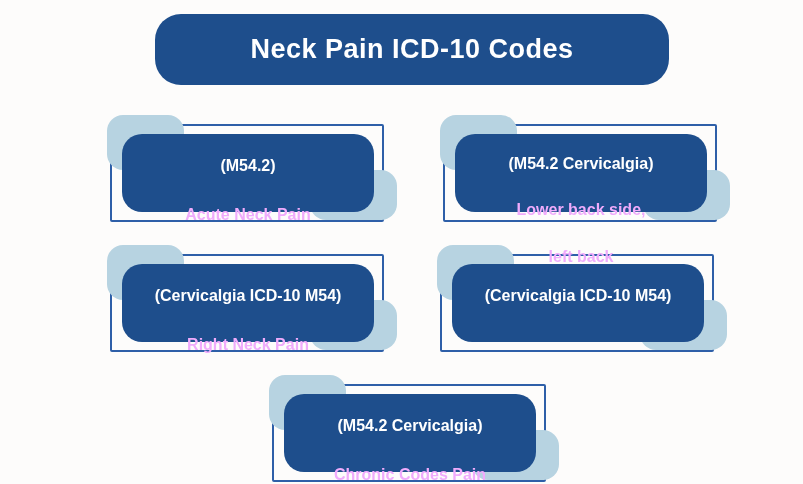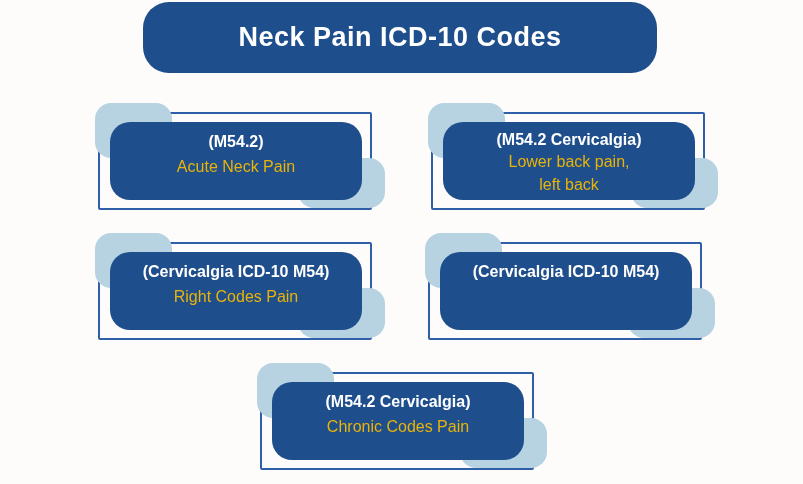--- a/index.html
+++ b/index.html
@@ -2,21 +2,21 @@
 <html style="--dark: #1e4e8c; --light: #b7d3e1; --outline: #2e5fa8; --bg: #fdfcfb; --text: #ffffff;"><head>
 <meta charset="utf-8">
 <style>
   :root{
     --dark:#1e4e8c;
     --light:#b7d3e1;
     --outline:#2e5fa8;
     --bg:#fdfcfb;
     --text:#ffffff;
   }
-  *{margin:0;padding:0;box-sizing:border-box;}
+  *{margin:0;padding:12px;box-sizing:border-box;}
   html,body{width:803px;height:484px;}
   body{
     position:relative;
     background:var(--bg);
     font-family:"Liberation Sans", sans-serif;
     overflow:hidden;
   }
   .banner{
     position:absolute;
     left:143px; top:2px;
@@ -68,23 +68,23 @@
     gap:6px;
     text-align:center;
   }
   .card .code{
     color:var(--text);
     font-size:16px;
     font-weight:700;
     line-height:19px;
   }
   .card .desc{
-    color:#eab308;
+    color:#f0abfc;
     font-size:16px;
-    font-weight:400;
+    font-weight:700;
     line-height:20px;
   }
   .card.three-lines{gap:3px;padding-top:8px;}
   .card.three-lines .desc{line-height:20px;}
 </style>
 </head>
 <body>
 
 <div class="banner">
   <div class="title">Neck Pain ICD-10 Codes</div>
@@ -99,32 +99,32 @@
     <div class="desc">Acute Neck Pain</div>
   </div>
 </div>
 
 <div class="group g2">
   <div class="outline"></div>
   <div class="blob tl"></div>
   <div class="blob br"></div>
   <div class="card three-lines">
     <div class="code">(M54.2 Cervicalgia)</div>
-    <div class="desc">Lower back pain,</div>
+    <div class="desc">Lower back side,</div>
     <div class="desc">left back</div>
   </div>
 </div>
 
 <div class="group g3">
   <div class="outline"></div>
   <div class="blob tl"></div>
   <div class="blob br"></div>
   <div class="card">
     <div class="code">(Cervicalgia ICD-10 M54)</div>
-    <div class="desc">Right Codes Pain</div>
+    <div class="desc">Right Neck Pain</div>
   </div>
 </div>
 
 <div class="group g4">
   <div class="outline"></div>
   <div class="blob tl"></div>
   <div class="blob br"></div>
   <div class="card">
     <div class="code">(Cervicalgia ICD-10 M54)</div>
   </div>

